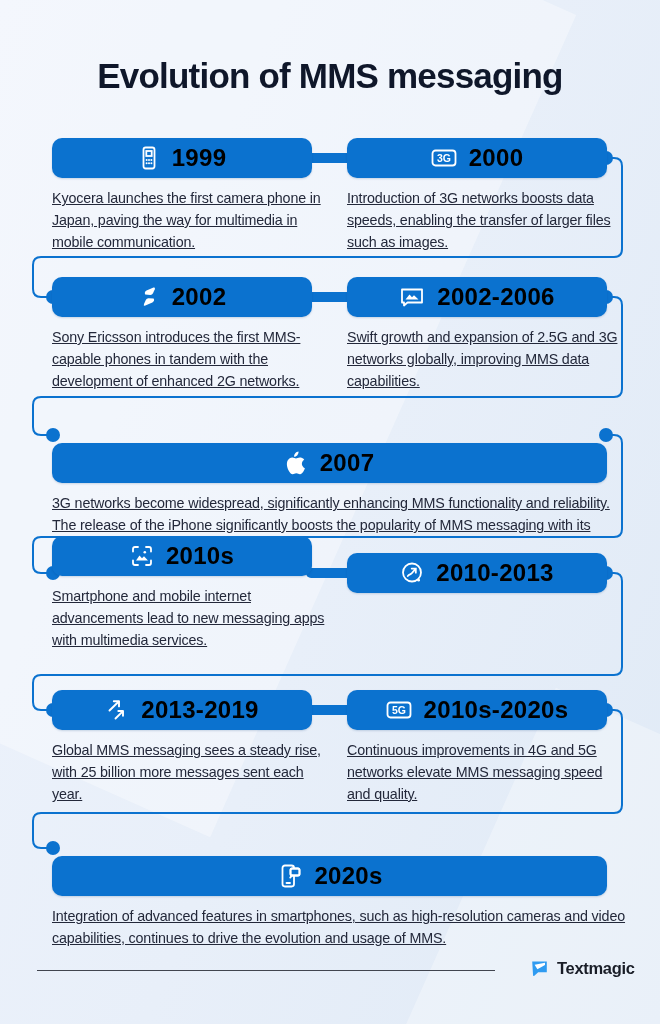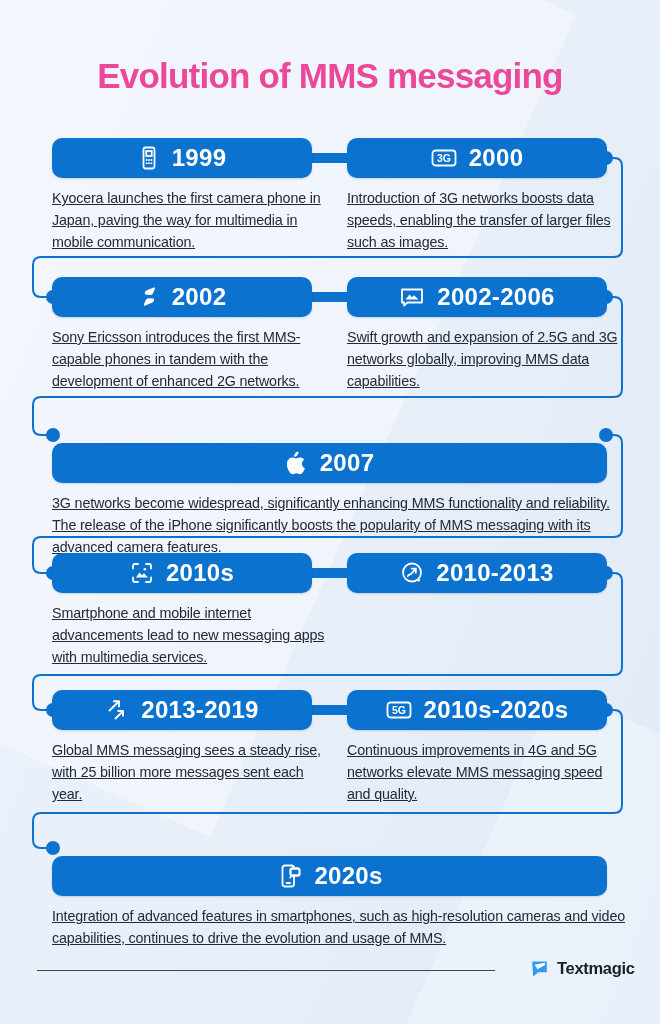--- a/index.html
+++ b/index.html
@@ -17,31 +17,31 @@
     transform:rotate(24deg);
   }
   .bg-stripe .band2{
     position:absolute;left:430px;top:780px;width:560px;height:500px;
     background:rgba(255,255,255,0.30);
     transform:rotate(24deg);
   }
   .page-title{
     position:absolute;left:0;top:56px;width:660px;
     text-align:center;font-size:35px;font-weight:700;
-    letter-spacing:-0.8px;color:#ec4899;margin:0;
+    letter-spacing:-0.8px;color:#0f172a;margin:0;
   }
   .connectors{position:absolute;left:0;top:0;z-index:1;}
   .card{position:absolute;z-index:2;}
   .pill{
     height:40px;border-radius:10px;background:#0B72CF;
     display:flex;align-items:center;justify-content:center;gap:12px;
     box-shadow:0 1px 2px rgba(10,60,120,0.18);
   }
   .pill .date{
-    color:#ffffff;font-size:24px;font-weight:700;letter-spacing:0.3px;
+    color:#000000;font-size:24px;font-weight:700;letter-spacing:0.3px;
   }
   .pill .icon{display:flex;}
   .desc{
     margin:9px 0 0 0;color:#23283a;
     font-size:14.3px;line-height:22px;letter-spacing:-0.15px;
     font-weight:400;
     text-decoration:underline;
   }
   .half{width:260px;}
   .half .desc{width:278px;}
@@ -162,21 +162,21 @@
         <svg width="23" height="26" viewBox="0 0 24 26" fill="#fff">
           <path d="M12.9 4.8c.8-1 1.35-2.35 1.2-3.7-1.15.05-2.55.78-3.37 1.75-.74.86-1.4 2.25-1.22 3.57 1.28.1 2.6-.65 3.39-1.62z"></path>
           <path d="M17.6 13.9c-.03-2.9 2.37-4.3 2.48-4.37-1.35-1.98-3.46-2.25-4.2-2.28-1.8-.19-3.5 1.05-4.4 1.05-.91 0-2.3-1.03-3.79-1-1.95.03-3.76 1.13-4.76 2.88-2.03 3.52-.52 8.73 1.46 11.59.97 1.4 2.13 2.97 3.65 2.91 1.46-.06 2.02-.95 3.79-.95 1.77 0 2.27.95 3.82.92 1.58-.03 2.58-1.42 3.55-2.83 1.11-1.63 1.57-3.2 1.6-3.28-.04-.01-3.07-1.17-3.2-4.64z"></path>
         </svg>
       </span>
       <span class="date">2007</span>
     </div>
     <p class="desc">3G networks become widespread, significantly enhancing MMS functionality and reliability. The release of the iPhone significantly boosts the popularity of MMS messaging with its advanced camera features.</p>
   </div>
 
-  <div class="card half" style="left:52px;top:553px">
+  <div class="card half" style="left:52px;top:536px">
     <div class="pill">
       <span class="icon">
         <svg width="24" height="24" viewBox="0 0 24 24" fill="none" stroke="#fff" stroke-width="1.8" stroke-linecap="round">
           <path d="M3 7.5 V5 Q3 3 5 3 H8"></path>
           <path d="M16 3 H19 Q21 3 21 5 V7.5"></path>
           <path d="M21 16.5 V19 Q21 21 19 21 H16"></path>
           <path d="M8 21 H5 Q3 21 3 19 V16.5"></path>
           <path d="M6 16.5 L9.5 11.5 L12 14.3 L14 12.3 L18 16.5 Z" fill="#fff" stroke="none"></path>
           <circle cx="14.8" cy="8.3" r="1.3" fill="#fff" stroke="none"></circle>
         </svg>

